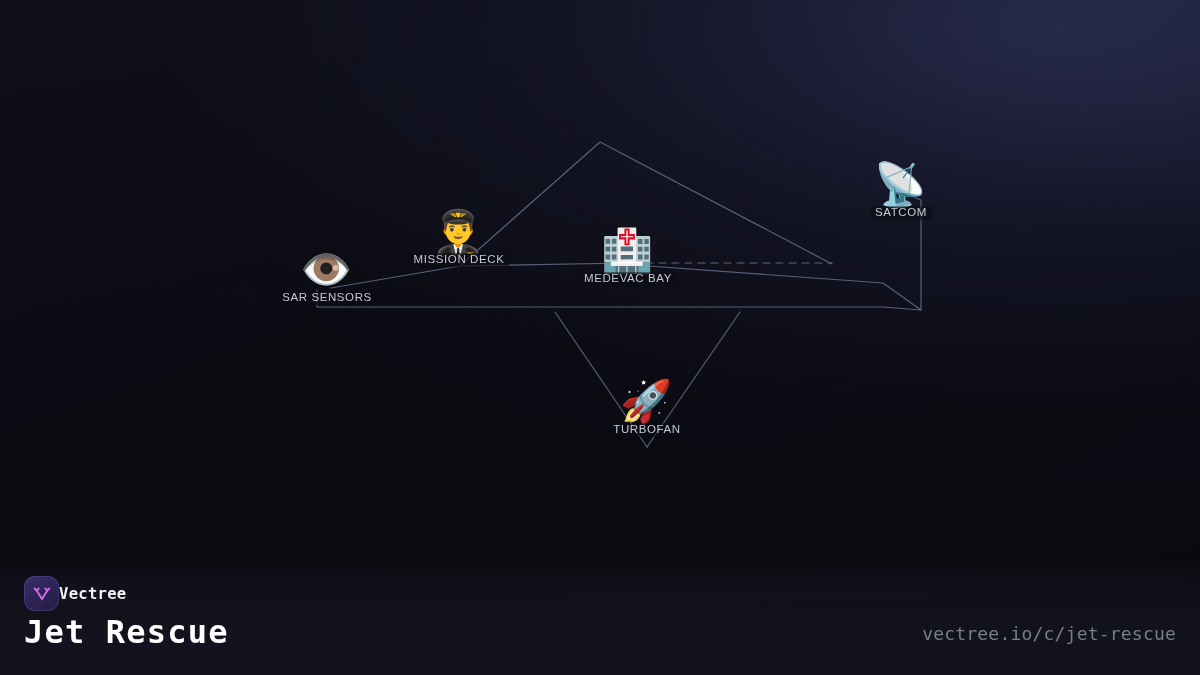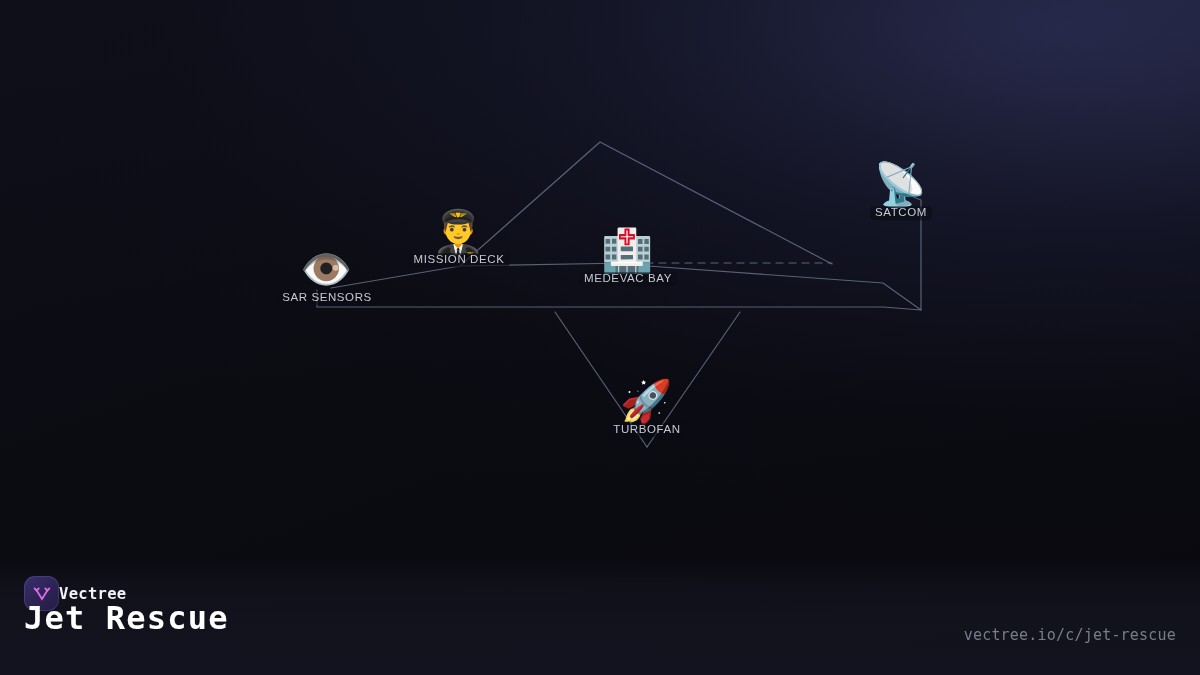--- a/index.html
+++ b/index.html
@@ -80,33 +80,33 @@
   #brand-name {
     font-family: "DejaVu Sans Mono", "Liberation Mono", monospace;
     font-size: 15.5px;
     font-weight: bold;
     color: #f2f3f7;
     letter-spacing: 0.3px;
   }
   #page-title {
     position: absolute;
     left: 24px;
-    top: 599px;
+    top: 613px;
     font-family: "DejaVu Sans Mono", "Liberation Mono", monospace;
     font-size: 32px;
     font-weight: bold;
     color: #ffffff;
     letter-spacing: 1.2px;
   }
   #footer-url {
     position: absolute;
     right: 24px;
     bottom: 31px;
     font-family: "DejaVu Sans Mono", "Liberation Mono", monospace;
-    font-size: 15px;
+    font-size: 18px;
     color: #787d8c;
     letter-spacing: 0.2px;
   }
 </style>
 </head>
 <body>
 
 <div id="stage">
 
   <svg id="graph-svg" viewBox="0 0 1200 675" xmlns="http://www.w3.org/2000/svg">

